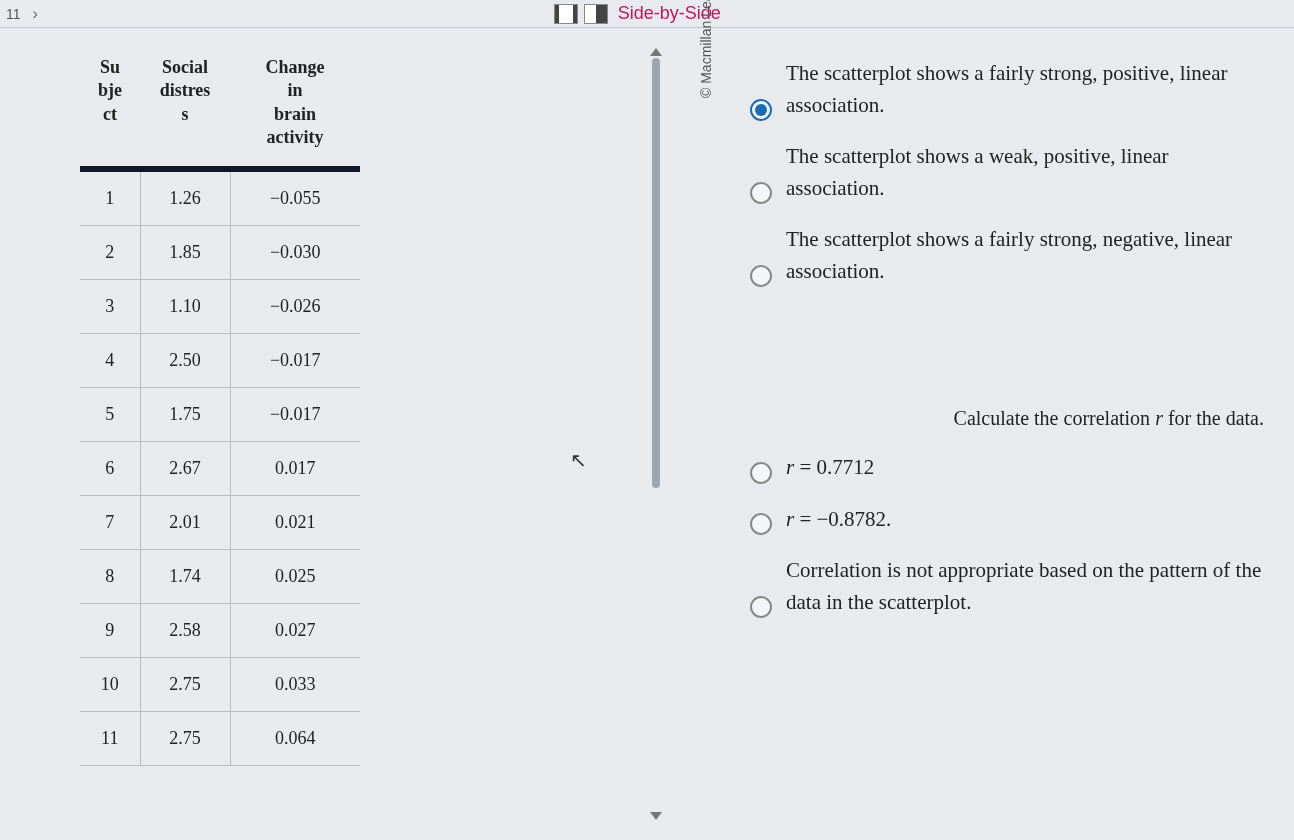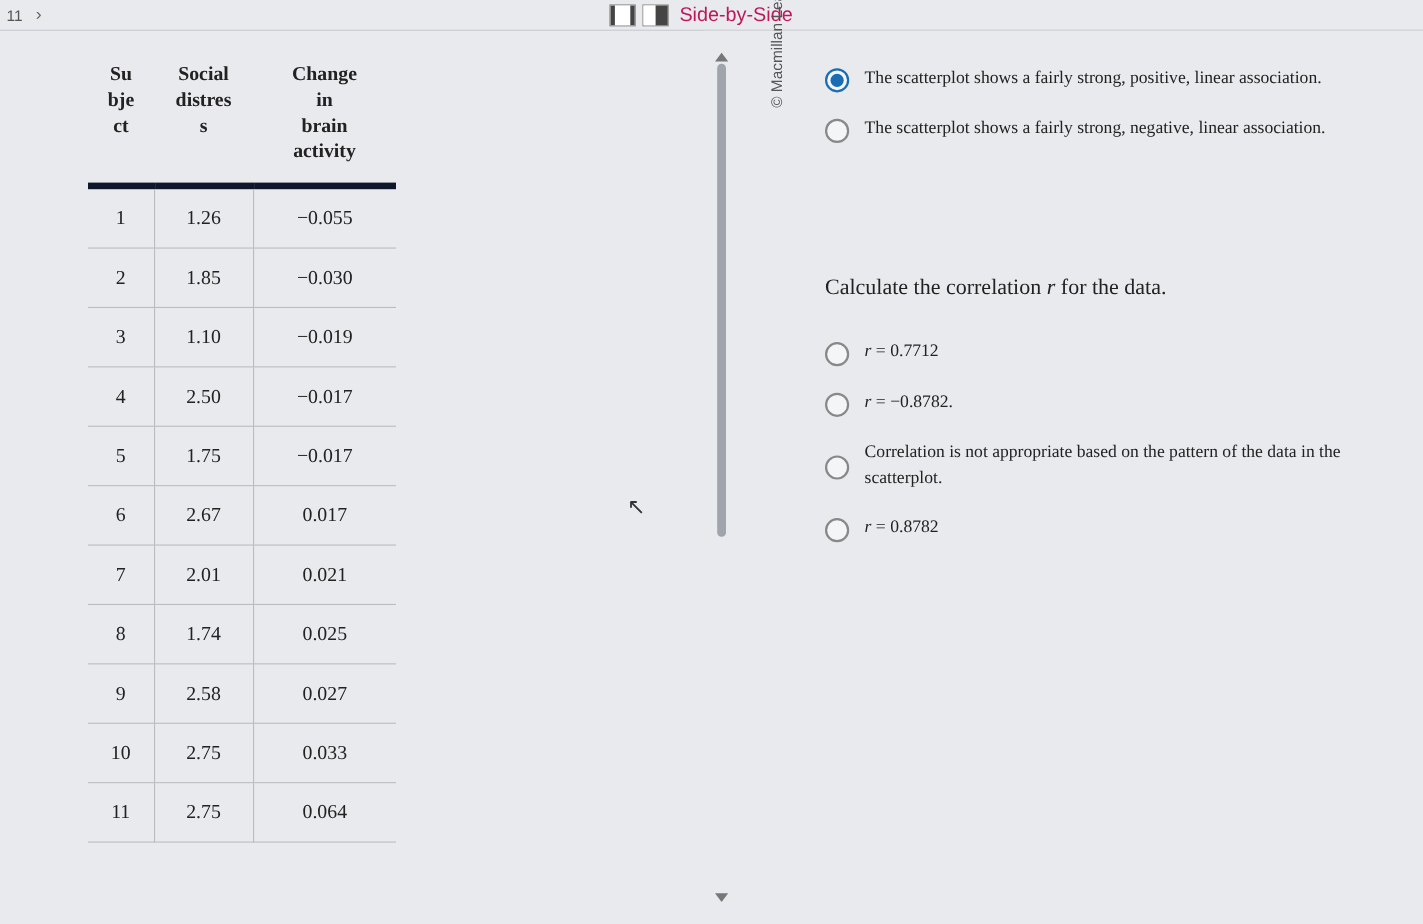--- a/index.html
+++ b/index.html
@@ -111,24 +111,24 @@
     text-align: center;
   }
   table.data td:last-child { border-right: none; }
   table.data th:nth-child(1), table.data td:nth-child(1) { width: 60px; }
   table.data th:nth-child(2), table.data td:nth-child(2) { width: 90px; }
   table.data th:nth-child(3), table.data td:nth-child(3) { width: 130px; padding-left:30px; padding-right:30px; }
 
   .question-block { margin-bottom: 50px; }
   .option {
     display: flex;
-    align-items: center;
+    align-items: flex-end;
     gap: 14px;
     margin-bottom: 20px;
-    font-size: 16px;
+    font-size: 21px;
     line-height: 1.5;
   }
   .radio {
     flex: 0 0 22px;
     width: 22px; height: 22px;
     border: 2px solid #888;
     border-radius: 50%;
     margin-top: 4px;
     position: relative;
     background: #f4f5f7;
@@ -138,21 +138,22 @@
   }
   .radio.selected::after {
     content: "";
     position: absolute;
     left: 3px; top: 3px; right: 3px; bottom: 3px;
     background: #1a6db5;
     border-radius: 50%;
   }
   .prompt {
     font-size: 20px;
-    margin-bottom: 34px;
+    margin-bottom: 22px;
+    text-align: right;
   }
   .ital { font-style: italic; }
 
   .cursor {
     position: absolute;
     left: 570px; top: 420px;
     font-size: 20px; color: #333;
     pointer-events: none;
   }
 </style>
@@ -188,21 +189,21 @@
             <td>−0.055</td>
           </tr>
           <tr>
             <td>2</td>
             <td>1.85</td>
             <td>−0.030</td>
           </tr>
           <tr>
             <td>3</td>
             <td>1.10</td>
-            <td>−0.019</td>
+            <td>−0.026</td>
           </tr>
           <tr>
             <td>4</td>
             <td>2.50</td>
             <td>−0.017</td>
           </tr>
           <tr>
             <td>5</td>
             <td>1.75</td>
             <td>−0.017</td>
@@ -247,20 +248,24 @@
       <div class="scroll-arrow up"></div>
       <div class="scroll-thumb"></div>
       <div class="scroll-arrow down"></div>
     </div>
     <div class="copyright">© Macmillan Learning</div>
 
     <div class="question-block" id="q1-options">
         <div class="option">
           <span class="radio selected"></span>
           <span>The scatterplot shows a fairly strong, positive, linear association.</span>
+        </div>
+        <div class="option">
+          <span class="radio"></span>
+          <span>The scatterplot shows a weak, positive, linear association.</span>
         </div>
         <div class="option">
           <span class="radio"></span>
           <span>The scatterplot shows a fairly strong, negative, linear association.</span>
         </div>
       </div>
 
     <div class="question-block" style="margin-top:120px;">
       <div class="prompt">
         <span>Calculate the correlation </span><span class="ital">r</span><span> for the data.</span>
@@ -271,20 +276,16 @@
             <span><span class="ital">r</span> = 0.7712</span>
           </div>
           <div class="option">
             <span class="radio"></span>
             <span><span class="ital">r</span> = −0.8782.</span>
           </div>
           <div class="option">
             <span class="radio"></span>
             <span>Correlation is not appropriate based on the pattern of the data in the scatterplot.</span>
           </div>
-          <div class="option">
-            <span class="radio"></span>
-            <span><span class="ital">r</span> = 0.8782</span>
-          </div>
         </div>
     </div>
   </div>
 </div>
 
 </body></html>

